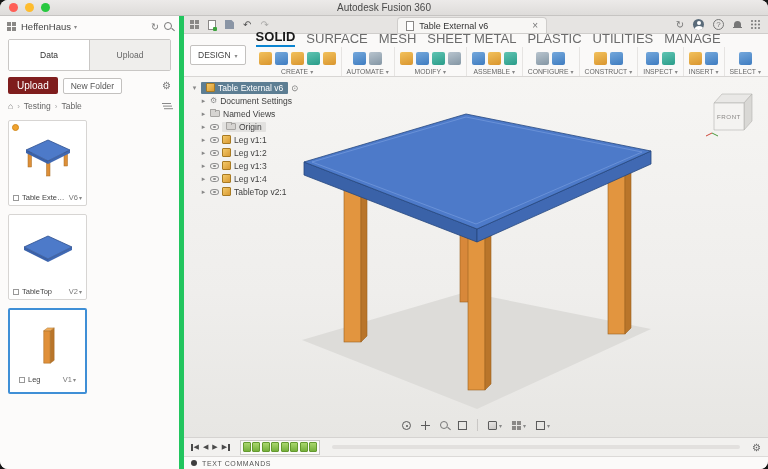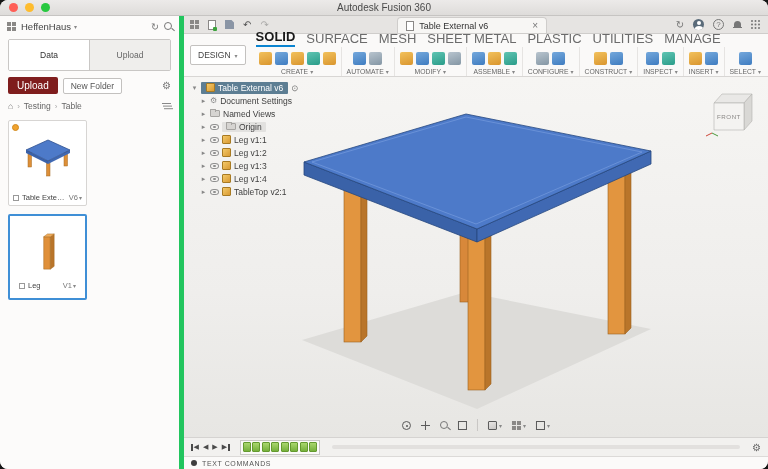--- a/index.html
+++ b/index.html
@@ -204,20 +204,37 @@
           <div class="card-meta">
             <span class="ic-item"></span>
             <span class="card-name">Table External</span>
             <span class="card-ver">
               <span>V6</span>
                 <span class="caret">▾</span>
             </span>
           </div>
         </div>
 
+        <div class="card">
+          <div class="thumb">
+            <svg width="64" height="48" viewBox="0 0 64 48">
+              <polygon points="8,19 32,31 32,34 8,22" fill="#3a62ab"></polygon>
+              <polygon points="32,31 56,19 56,22 32,34" fill="#4069b3"></polygon>
+              <polygon points="32,8 8,19 32,31 56,19" fill="#4d7ac9" stroke="#2d4f8e" stroke-width="0.8"></polygon>
+            </svg>
+          </div>
+          <div class="card-meta">
+            <span class="ic-item"></span>
+            <span class="card-name">TableTop</span>
+            <span class="card-ver">
+              <span>V2</span>
+                <span class="caret">▾</span>
+            </span>
+          </div>
+        </div>
 
         <div class="card selected">
           <div class="thumb">
             <svg width="64" height="48" viewBox="0 0 64 48">
               <polygon points="28,8 35,8 35,42 28,42" fill="#e0903a" stroke="#a56a20" stroke-width="0.5"></polygon>
               <polygon points="35,8 39,5 39,39 35,42" fill="#b9752a" stroke="#a56a20" stroke-width="0.5"></polygon>
               <polygon points="28,8 32,5 39,5 35,8" fill="#f0ad5c" stroke="#a56a20" stroke-width="0.5"></polygon>
             </svg>
           </div>
           <div class="card-meta">

